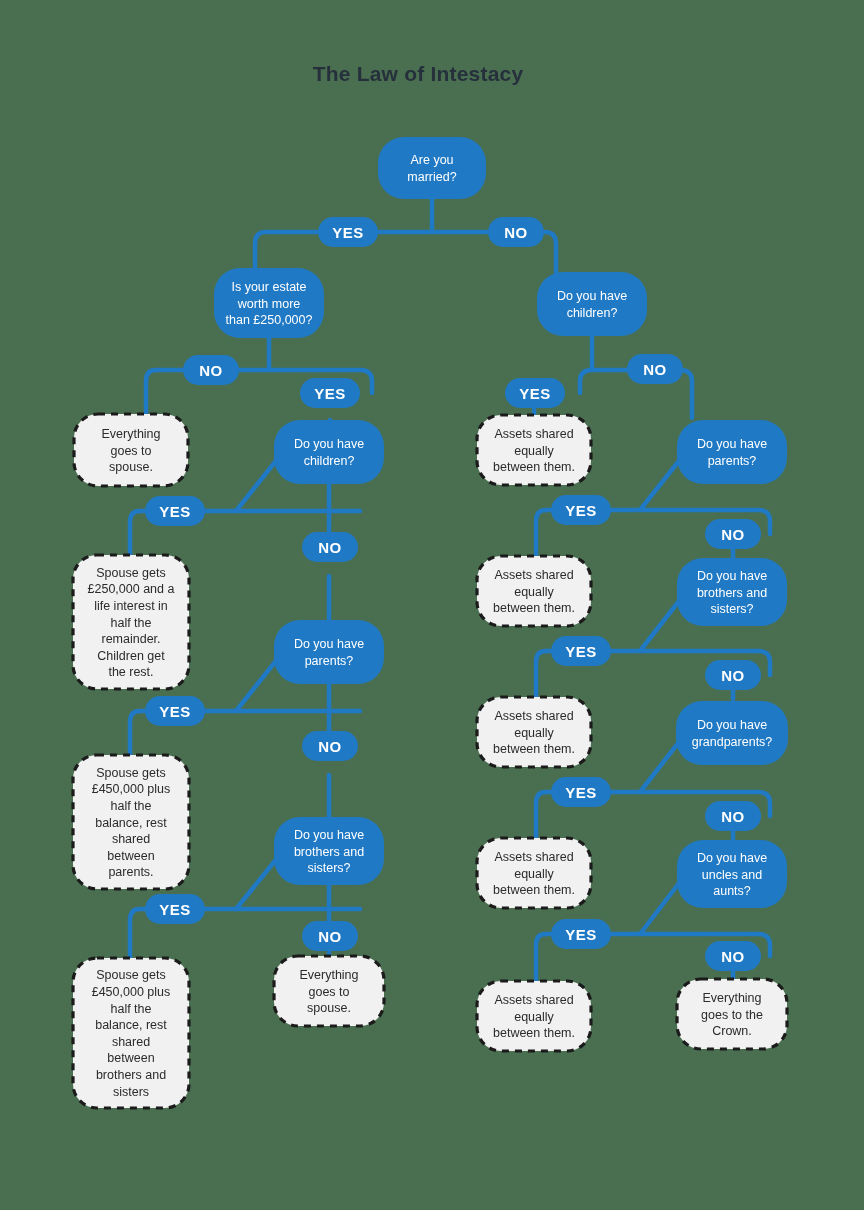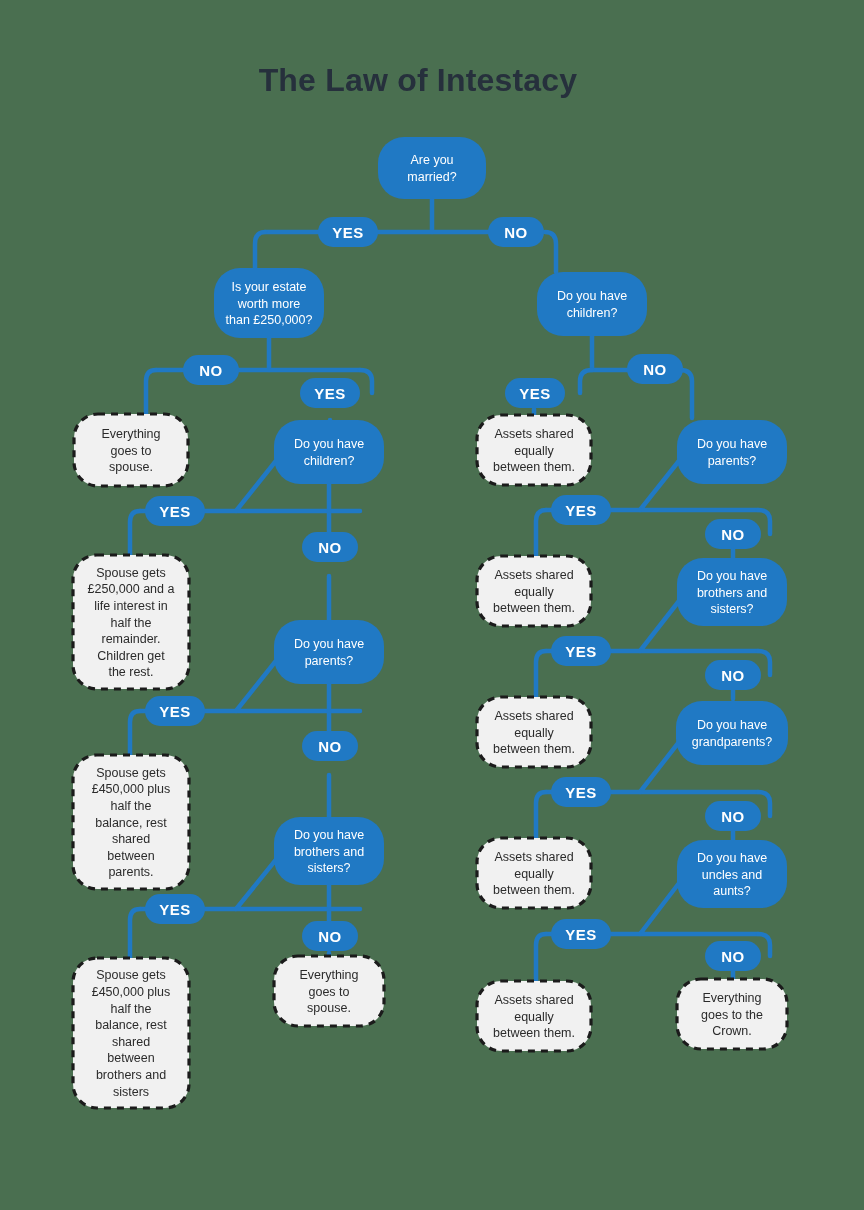--- a/index.html
+++ b/index.html
@@ -21,21 +21,21 @@
     width: 864px;
     height: 1210px;
   }
   .page-title {
     position: absolute;
     left: 0;
     top: 62px;
     width: 836px;
     text-align: center;
     font-family: "Liberation Sans", sans-serif;
-    font-size: 32px;
+    font-size: 21px;
     font-weight: bold;
     color: #26303c;
     letter-spacing: 0.2px;
   }
   svg.flow {
     position: absolute;
     left: 0; top: 0;
     width: 864px;
     height: 1210px;
     display: block;

